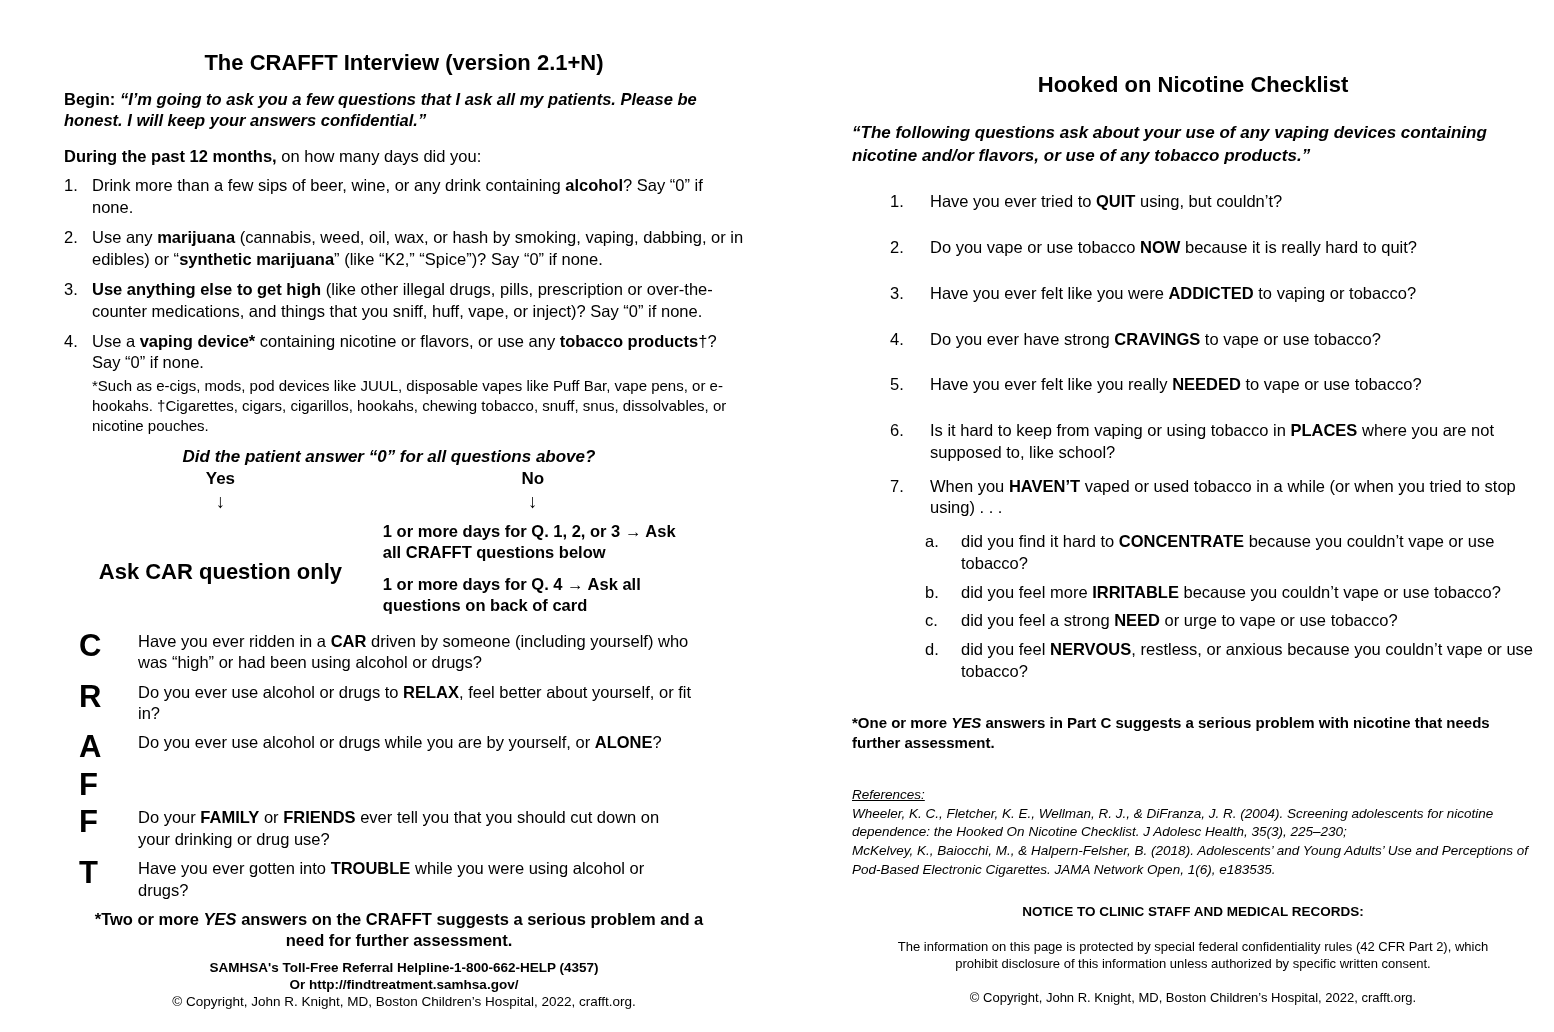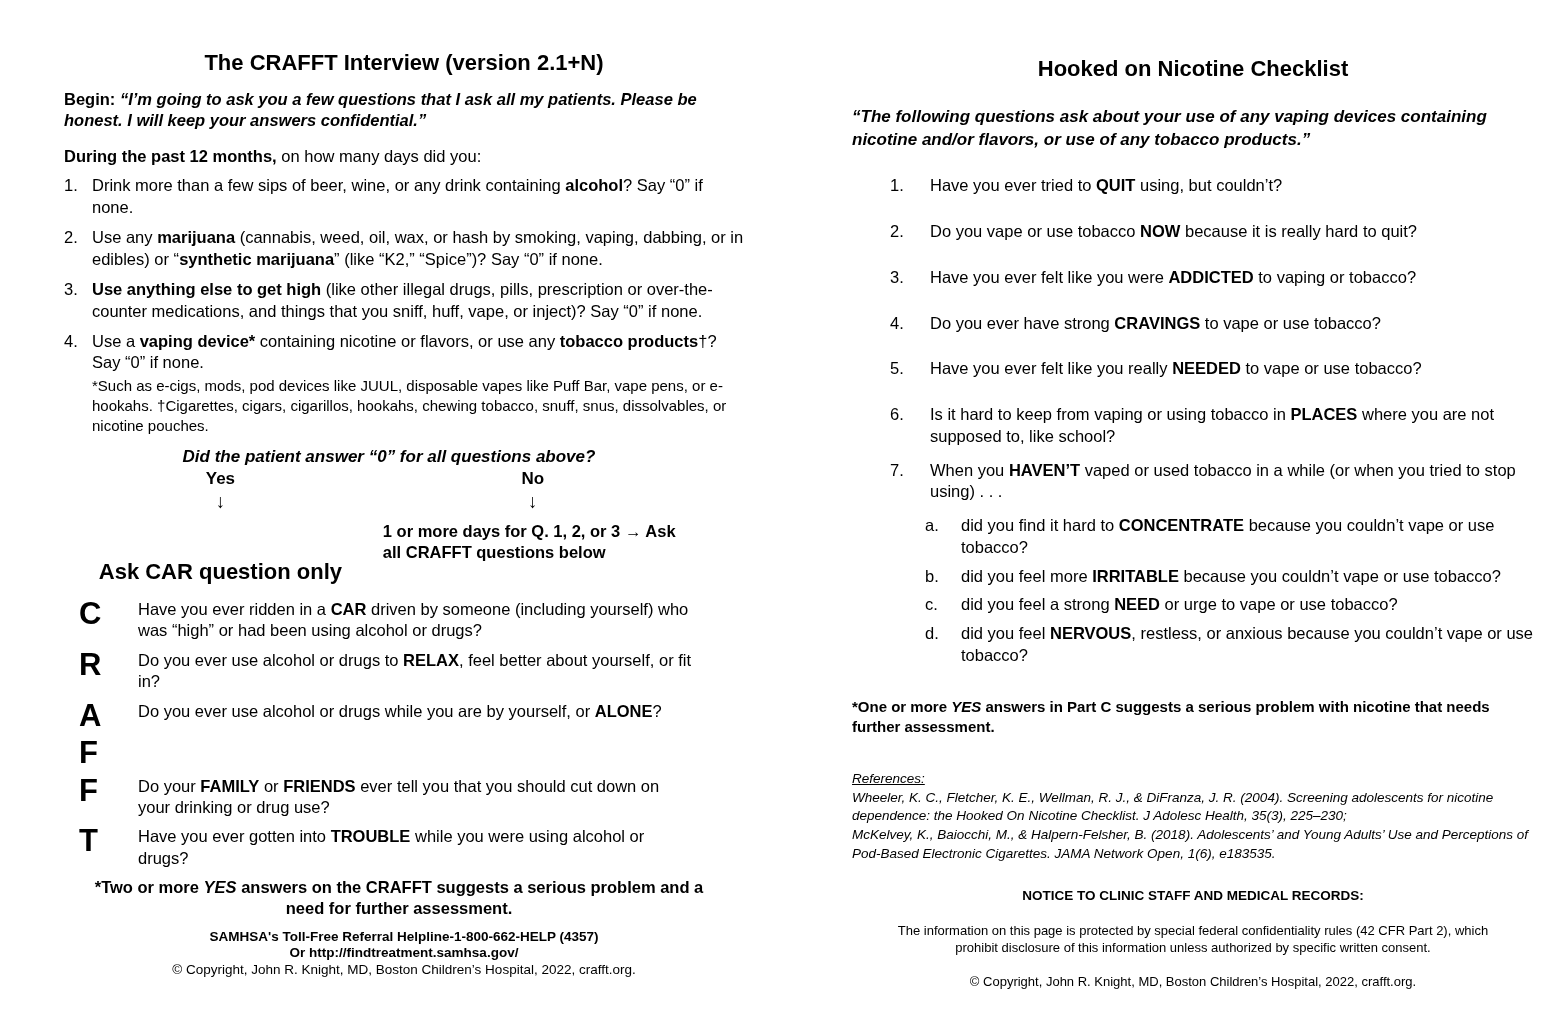--- a/index.html
+++ b/index.html
@@ -12,21 +12,21 @@
   .page {
     width: 1554px;
     height: 1032px;
     background: #ffffff;
     display: flex;
     overflow: hidden;
     box-sizing: border-box;
   }
   .col { box-sizing: border-box; }
   .col.left  { margin-left: 64px;  width: 680px; padding-top: 50px; }
-  .col.right { margin-left: 108px; width: 682px; padding-top: 56px; }
+  .col.right { margin-left: 108px; width: 682px; padding-top: 72px; }
 
   .seg-b  { font-weight: bold; }
   .seg-bi { font-weight: bold; font-style: italic; }
 
   h1.panel-title {
     font-size: 22px;
     font-weight: bold;
     text-align: center;
     margin: 0 0 13px 0;
     letter-spacing: 0;
@@ -141,20 +141,21 @@
           <div class="dec-arrow">↓</div>
           <div class="dec-action-left">Ask CAR question only</div>
         </div>
         <div class="dec-cell-no">
           <div class="dec-inner">
             <div class="dec-head-wrap">
               <div class="dec-label">No</div>
               <div class="dec-arrow">↓</div>
             </div>
             <p class="dec-action">1 or more days for Q. 1, 2, or 3 → Ask all CRAFFT questions below</p>
+            <p class="dec-action">1 or more days for Q. 4 → Ask all questions on back of card</p>
           </div>
         </div>
       </div>
     </div>
 
     <div class="crafft-list">
       <div class="crafft-row">
         <div class="crafft-letter">C</div>
         <div class="crafft-q"><span>Have you ever ridden in a </span><span class="seg-b">CAR</span><span> driven by someone (including yourself) who was “high” or had been using alcohol or drugs?</span></div>
       </div>

